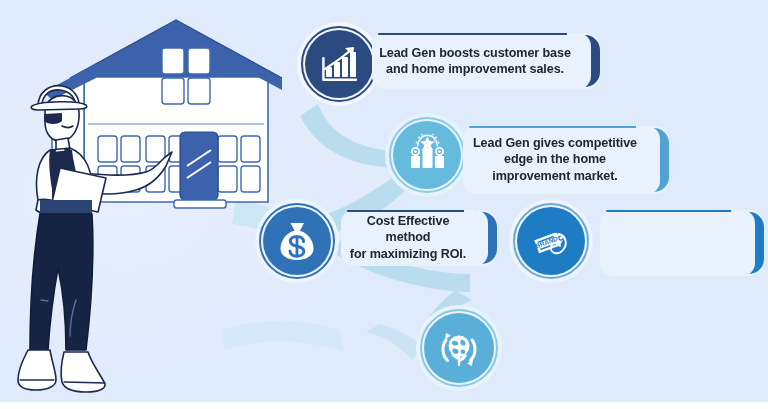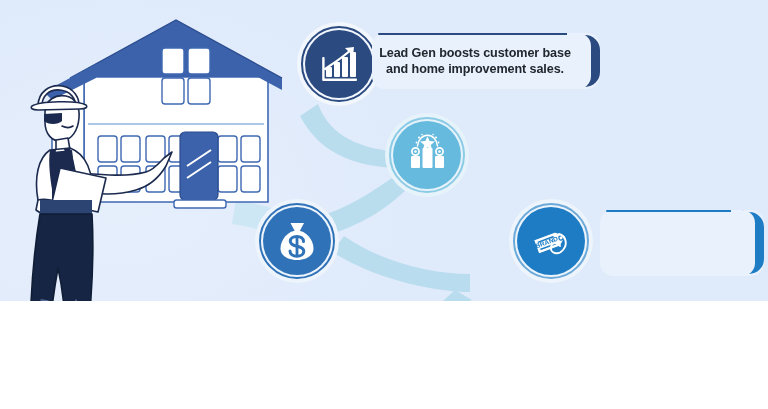--- a/index.html
+++ b/index.html
@@ -3,21 +3,21 @@
 <meta charset="utf-8">
 <style>
   html, body {
     margin: 0;
     padding: 0;
     background: #ffffff;
   }
   .canvas {
     position: relative;
     width: 768px;
-    height: 301px;
+    height: 402px;
     background: #ec4899;
     overflow: hidden;
     font-family: "Liberation Sans", sans-serif;
   }
 
   
   .bg-wash {
     position: absolute;
     inset: 0;
     background:
@@ -302,20 +302,29 @@
         <g fill="none" stroke="#ffffff" stroke-width="1.7">
           <circle cx="11.5" cy="19.5" r="3.6"></circle>
           <circle cx="35.5" cy="19.5" r="3.6"></circle>
         </g>
         <circle cx="11.5" cy="19.5" r="1.3" fill="#ffffff"></circle>
         <circle cx="35.5" cy="19.5" r="1.3" fill="#ffffff"></circle>
       </svg>
     </div>
   </div>
 
+  <div class="callout" style="left:463px; top:126px; width:206px; height:68px;">
+    <div class="plate"></div>
+    <div class="topbar" style="width:178px; background:#4ea3d4;"></div>
+    <div class="bracket" style="background:#4ea3d4;"></div>
+    <div class="bracket-inner"></div>
+    <div class="txt">Lead Gen gives competitive
+edge in the home
+improvement market.</div>
+  </div>
 
   <div class="node" style="left:255px; top:199px; width:84px; height:84px;">
     <div class="ring" style="left:0; top:0; width:84px; height:84px; background:#edf4fc;"></div>
     <div class="ring" style="left:4px; top:4px; width:76px; height:76px; border:2.5px solid #2f72b8;"></div>
     <div class="disc" style="left:8px; top:8px; width:68px; height:68px; background:#2f72b8;"></div>
     <div class="glyph">
       <svg width="46" height="46" viewBox="0 0 46 46" xmlns="http://www.w3.org/2000/svg">
 
         <path d="M16.5 5 L30 5 L25.5 13.5 L21 13.5 Z" fill="#ffffff"></path>
 
@@ -325,20 +334,28 @@
         <g fill="#2f72b8">
           <rect x="21.6" y="18" width="2.8" height="21" rx="1.2"></rect>
           <path d="M29.5 23.5 C 29.5 20.2, 26.6 18.4, 22.9 18.4 C 19.2 18.4, 16.3 20.2, 16.3 23.2
                    C 16.3 26.3, 19.3 27.4, 23 28.2 C 26.8 29, 29.8 30.1, 29.8 33.2
                    C 29.8 36.3, 26.8 38.2, 22.9 38.2 C 19 38.2, 16 36.3, 16 33" fill="none" stroke="#2f72b8" stroke-width="3" stroke-linecap="round"></path>
         </g>
       </svg>
     </div>
   </div>
 
+  <div class="callout" style="left:341px; top:210px; width:156px; height:56px;">
+    <div class="plate"></div>
+    <div class="topbar" style="width:130px; background:#2a4a80;"></div>
+    <div class="bracket" style="background:#2f72b8;"></div>
+    <div class="bracket-inner"></div>
+    <div class="txt">Cost Effective method
+for maximizing ROI.</div>
+  </div>
 
   <div class="node" style="left:509px; top:199px; width:84px; height:84px;">
     <div class="ring" style="left:0; top:0; width:84px; height:84px; background:#edf4fc;"></div>
     <div class="ring" style="left:4px; top:4px; width:76px; height:76px; border:2.5px solid #6aa9d8;"></div>
     <div class="disc" style="left:8px; top:8px; width:68px; height:68px; background:#1d7cc4;"></div>
     <div class="glyph">
       <svg width="46" height="46" viewBox="0 0 46 46" xmlns="http://www.w3.org/2000/svg">
         <g transform="rotate(-20 23 23)">
 
           <path d="M7 16 L30 16 L38.5 23.5 L30 31 L7 31 Z" fill="#ffffff" stroke="#1d7cc4" stroke-width="1.2"></path>

